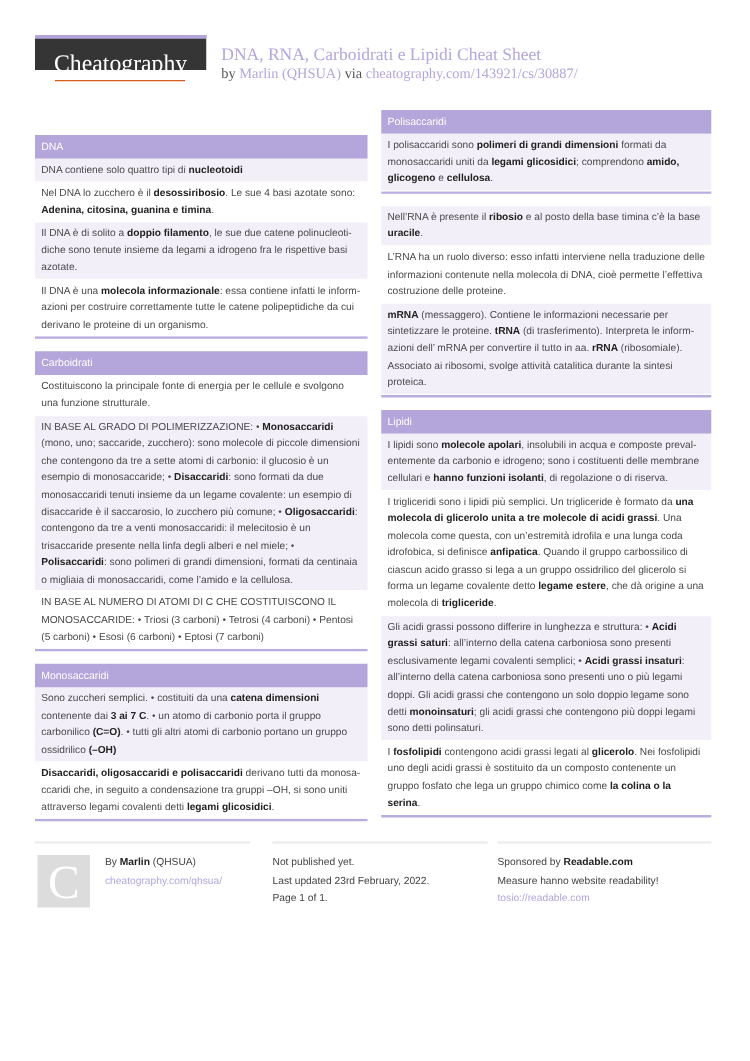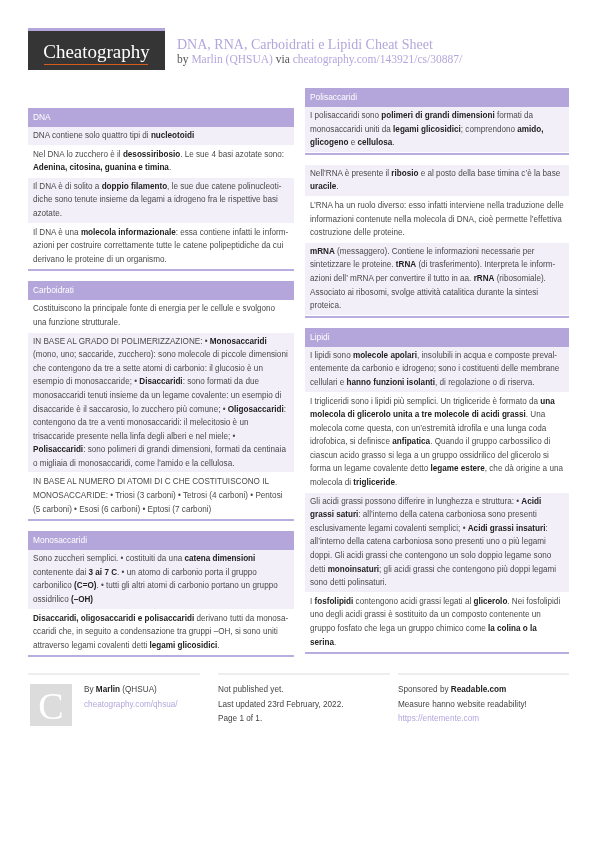--- a/index.html
+++ b/index.html
@@ -1,18 +1,18 @@
 <!DOCTYPE html>
 <html><head>
 <meta charset="utf-8">
 <style>
   html, body { margin:0; padding:0; background:#ffffff; }
   body { width:600px; height:849px; position:relative; overflow:hidden;
          font-family:"Liberation Sans", sans-serif; color:#444; }
-  .logo { position:absolute; left:28px; top:28px; width:137px; height:42px;
+  .logo { position:absolute; left:28px; top:28px; width:137px; height:28px;
           background:#353535; border-top:3px solid #b5a6d9; box-sizing:border-box; }
   .logo-text { position:absolute; left:0; right:0; top:10px; text-align:center;
                font-family:"Liberation Serif", serif; font-size:19px; color:#fff; }
   .logo-underline { position:absolute; left:16px; width:104px; top:33px; height:1px; background:#d65c1e; }
   .title { position:absolute; left:177px; top:37px; font-family:"Liberation Serif", serif;
            font-size:14px; color:#b3a6dc; }
   .subtitle { position:absolute; left:177px; top:53px; font-family:"Liberation Serif", serif;
               font-size:11.5px; color:#555; }
   .subtitle .lnk { color:#b3a6dc; }
   .col { position:absolute; top:88px; width:266px; }
@@ -97,15 +97,15 @@
   </div>
   <div class="fcol" style="left:190px;width:172px;">
     <div>Not published yet.</div>
     <div>Last updated 23rd February, 2022.</div>
     <div>Page 1 of 1.</div>
   </div>
   <div class="fcol" style="left:370px;width:171px;">
     <div><span>Sponsored by</span>
       <b style="color:#222">Readable.com</b></div>
     <div>Measure hanno website readability!</div>
-    <div class="lnk">https://entemente.com</div>
+    <div class="lnk">tosio://readable.com</div>
   </div>
 </div>
 
 </body></html>

